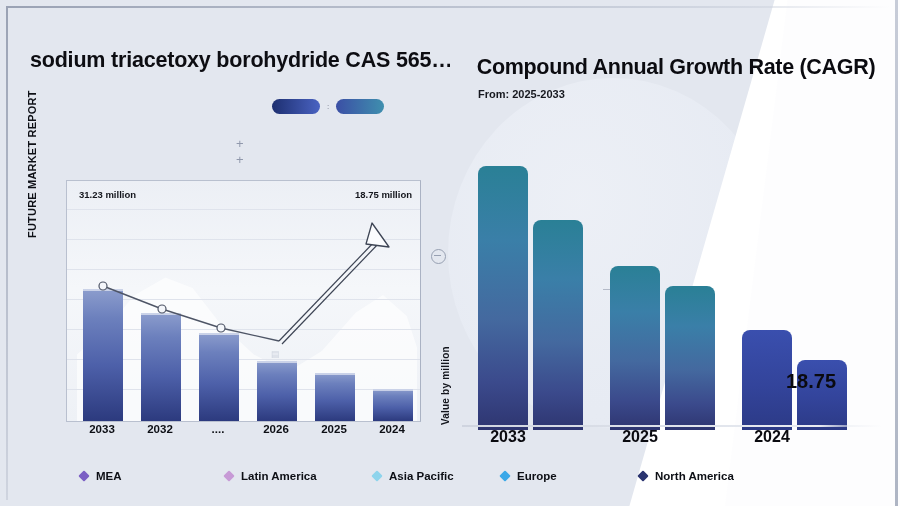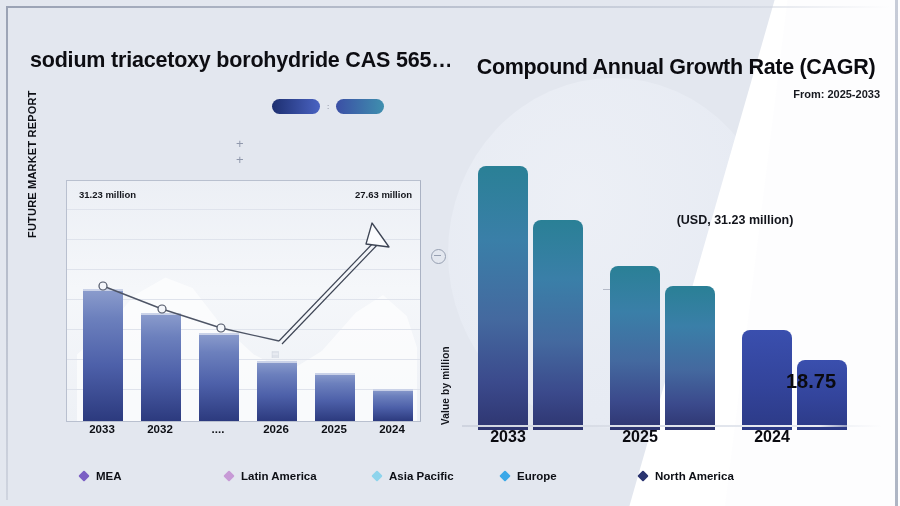--- a/index.html
+++ b/index.html
@@ -96,21 +96,21 @@
   .sparkbox{position:absolute;left:0;top:0;width:353px;height:240px;}
 
   .mini-ic{position:absolute;font-size:9px;color:#cdd3de;}
 
   
   .right-title{
     position:absolute;left:466px;top:55px;width:420px;text-align:center;
     font-size:21.5px;font-weight:bold;color:#0b0b10;letter-spacing:-.3px;
   }
   .right-sub{
-    position:absolute;left:460px;top:88px;width:420px;text-align:right;
+    position:absolute;left:478px;top:88px;width:420px;text-align:left;
     font-size:11px;font-weight:bold;color:#16181f;
   }
   .cagr-big{
     position:absolute;left:600px;top:175px;width:270px;text-align:center;
     font-size:45px;font-weight:bold;color:#0a0a0f;letter-spacing:-1.5px;
   }
   .cagr-sub{
     position:absolute;left:600px;top:213px;width:270px;text-align:center;
     font-size:12.5px;font-weight:bold;color:#12141b;
   }
@@ -165,21 +165,21 @@
 
     <div class="gridline" style="top:28px"></div>
     <div class="gridline" style="top:58px"></div>
     <div class="gridline" style="top:88px"></div>
     <div class="gridline" style="top:118px"></div>
     <div class="gridline" style="top:148px"></div>
     <div class="gridline" style="top:178px"></div>
     <div class="gridline" style="top:208px"></div>
 
     <div class="lbl-left">31.23 million</div>
-    <div class="lbl-right">27.63 million</div>
+    <div class="lbl-right">18.75 million</div>
 
     <div class="mini-ic" style="left:204px;top:168px">▤</div>
     <div class="mini-ic" style="left:262px;top:194px">▥</div>
 
     <div class="bars-l">
       <div class="bar-l" style="left:16px;  height:132px"></div>
       <div class="bar-l" style="left:74px;  height:108px"></div>
       <div class="bar-l" style="left:132px; height:88px"></div>
       <div class="bar-l" style="left:190px; height:60px"></div>
       <div class="bar-l" style="left:248px; height:48px"></div>
@@ -204,21 +204,20 @@
     <div class="xlab" style="left:8px">2033</div>
     <div class="xlab" style="left:66px">2032</div>
     <div class="xlab" style="left:124px">....</div>
     <div class="xlab" style="left:182px">2026</div>
     <div class="xlab" style="left:240px">2025</div>
     <div class="xlab" style="left:298px">2024</div>
   </div>
 
   <div class="right-title">Compound Annual Growth Rate (CAGR)</div>
   <div class="right-sub">From: 2025-2033</div>
-  <div class="cagr-sub">(USD, 31.23 million)</div>
 
   <div class="bracket"></div>
 
   <div class="rbars">
     <div class="rbar grad" style="left:18px;  width:50px; height:264px"></div>
     <div class="rbar grad" style="left:73px;  width:50px; height:210px"></div>
     <div class="rbar grad" style="left:150px; width:50px; height:164px"></div>
     <div class="rbar grad" style="left:205px; width:50px; height:144px"></div>
     <div class="rbar solid" style="left:282px; width:50px; height:100px"></div>
     <div class="rbar solid" style="left:337px; width:50px; height:70px"></div>

